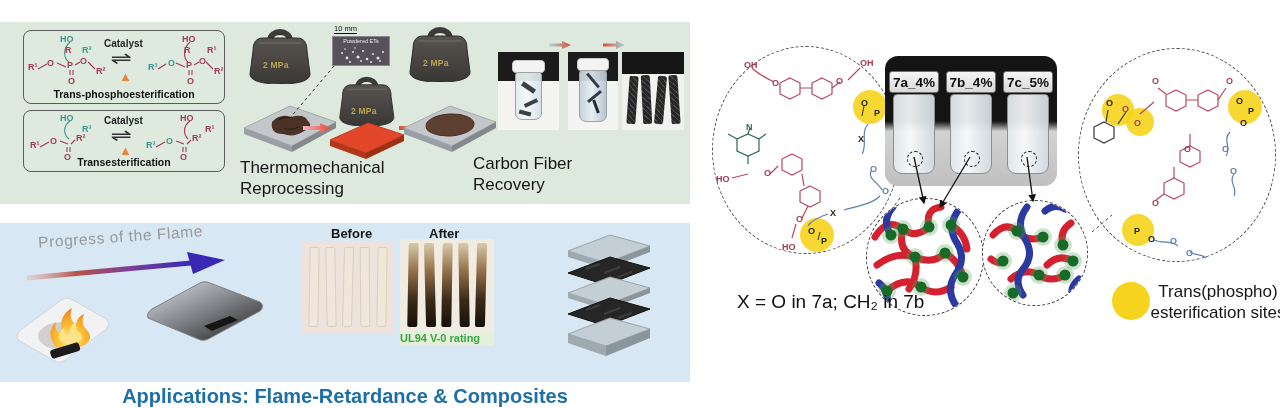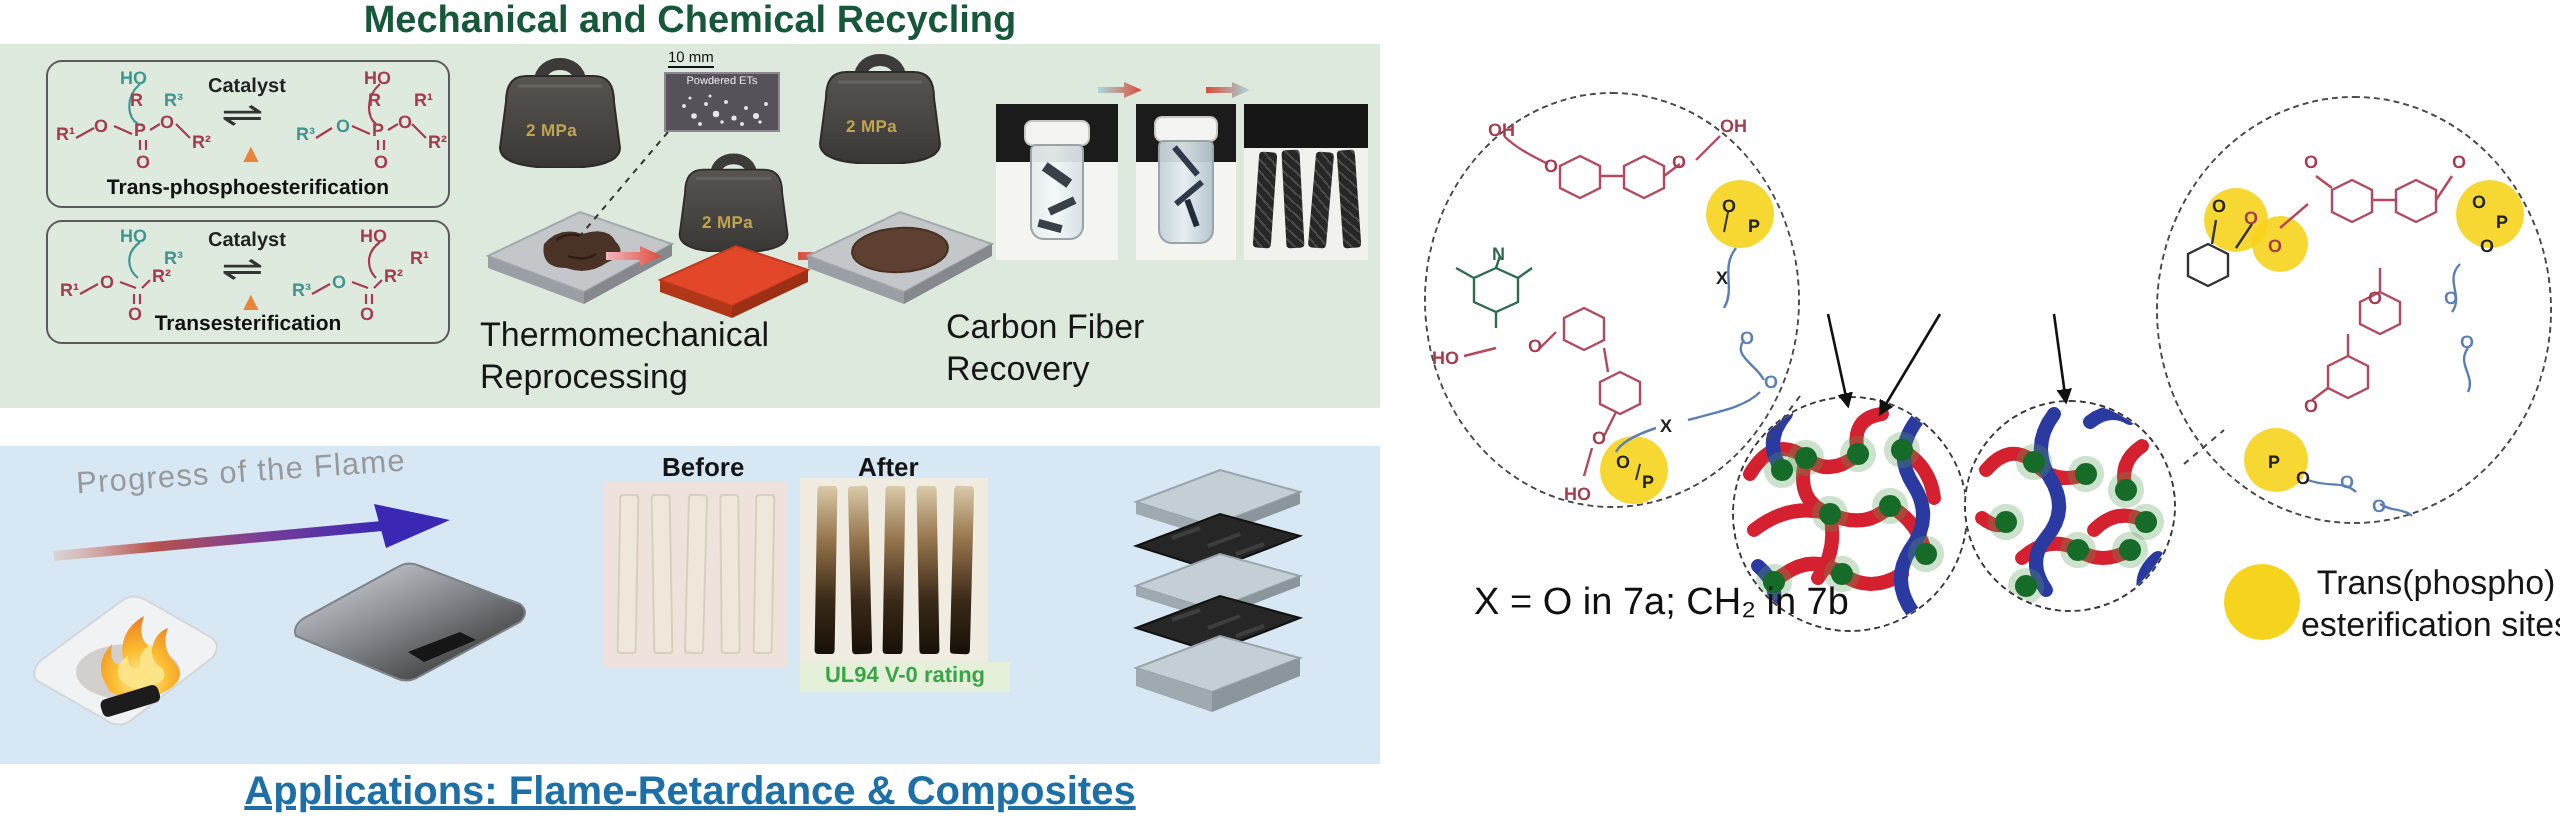--- a/index.html
+++ b/index.html
@@ -3,21 +3,21 @@
 <meta charset="utf-8">
 <style>
   * { margin:0; padding:0; box-sizing:border-box; }
   html,body { background:#ffffff; }
   body { font-family:"Liberation Sans","DejaVu Sans",sans-serif; }
   .canvas { position:relative; width:1280px; height:408px; background:#fff; overflow:hidden; }
 
   .abs { position:absolute; }
 
   .title-top { left:0; top:1; width:690px; text-align:center; font-size:19px; font-weight:bold; color:#17573a; }
-  .title-bottom { left:0; top:385px; width:690px; text-align:center; font-size:20px; font-weight:bold; color:#1d6fa8;text-decoration:underline; }
+  .title-bottom { left:0; top:385px; width:690px; text-align:center; font-size:20px; font-weight:bold; color:#1d6fa8; }
 
   .panel-green { left:0; top:22px; width:690px; height:182px; background:#dee9dd; }
   .panel-blue  { left:0; top:223px; width:690px; height:159px; background:#d7e7f3; }
 
   .rbox { position:absolute; border:1.5px solid #5a5a5a; border-radius:8px; background:rgba(255,255,255,0.06); }
   .rbox1 { left:23px; top:8px;  width:202px; height:74px; }
   .rbox2 { left:23px; top:88px; width:202px; height:62px; }
   .rbox-title { position:absolute; bottom:3px; left:0; width:100%; text-align:center; font-size:10.5px; font-weight:bold; color:#111; }
   .catalyst { position:absolute; font-size:10px; font-weight:bold; color:#222; }
   .eq { position:absolute; font-size:17px; color:#333; transform:scaleX(1.5); }
@@ -44,21 +44,21 @@
   .strip-dark { position:absolute; background:repeating-linear-gradient(45deg,#272727 0 3px,#4a4a4a 3px 4px); border-radius:2px; }
 
   .progress-text { left:38px; top:228px; font-size:15.5px; color:#98999b; letter-spacing:.6px; transform:rotate(-4deg); font-weight:500; }
 
   .b-label { position:absolute; font-size:13px; font-weight:bold; color:#141414;padding-left:28px; }
   .before-photo { left:302px; top:241px; width:92px; height:93px; background:#efe2dc; }
   .after-photo  { left:400px; top:239px; width:94px; height:92px; background:#f0ece2; }
   .strip-before { position:absolute; top:6px; width:10px; height:80px; background:#eee7da; border:1px solid #d9cfbe; border-radius:2px; }
   .strip-after  { position:absolute; top:4px; width:10px; height:84px; border-radius:2px;
                   background:linear-gradient(180deg,#d9caa9 0%,#95744c 32%,#3a2a18 68%,#171008 100%); }
-  .ul94 { left:400px; top:331px; width:105px; height:15px; background:#e4f0da; text-align:center;
+  .ul94 { left:400px; top:331px; width:94px; height:15px; background:#e4f0da; text-align:left;
           font-size:11px; font-weight:bold; color:#3aa546; line-height:15px; }
 
   .dash-circle { position:absolute; border:1.6px dashed #4a4a4a; border-radius:50%; }
   .net-circle { position:absolute; border:1.6px dashed #3a3a3a; border-radius:50%; background:#fff; overflow:hidden; }
 
   .vial-block { left:885px; top:56px; width:172px; height:130px; border-radius:13px;
                 background:linear-gradient(180deg,#141414 0 50%,#3c3c3c 52%,#d2d2d2 58%,#c0c0c0 100%); }
   .vb-cap { position:absolute; width:50px; height:22px; background:linear-gradient(180deg,#f5f5f5,#d9d9d9); border:1px solid #6e6e6e;
             border-radius:3px; text-align:center; font-size:13.5px; font-weight:bold; color:#0d0d0d; line-height:21px; }
   .vb-body { position:absolute; width:42px; height:80px; background:linear-gradient(90deg,rgba(225,232,235,.94),rgba(248,252,253,.92) 40%,rgba(210,219,223,.94));
@@ -120,21 +120,20 @@
     <g id="plate">
       <path d="M4,28 L50,6 L96,22 L52,46 Z" fill="#c3c7ca" stroke="#a4a9ad" stroke-width="1"></path>
       <path d="M4,28 L4,34 L52,52 L52,46 Z" fill="#999fa4"></path>
       <path d="M96,22 L96,28 L52,52 L52,46 Z" fill="#85898d"></path>
     </g>
   </defs>
 </svg>
 
 <div class="canvas">
 
-  <div class="abs title-top">Mechanical and Chemical Recycling</div>
 
   <div class="abs panel-green">
 
     <div class="rbox rbox1">
       <svg class="abs" style="left:0;top:0" width="202" height="74">
         <path d="M46,11 C38,18 40,28 45,31" fill="none" stroke="#3f9690" stroke-width="1.1"></path>
         <path d="M14,38 L23,33 M33,32 L42,36 M51,34 L56,31 M64,31 L71,38" stroke="#a63b50" stroke-width="1.1"></path>
         <path d="M46,39 L46,44 M49,39 L49,44" stroke="#a63b50" stroke-width="1.1"></path>
         <path d="M166,11 C158,18 160,28 164,31" fill="none" stroke="#a63b50" stroke-width="1.1"></path>
         <path d="M134,38 L142,33 M152,32 L161,36 M170,34 L175,31 M182,31 L189,38" stroke="#a63b50" stroke-width="1.1"></path>
@@ -350,20 +349,34 @@
         <path d="M36,88 L38,82 M36,110 L36,118 M25,93 L16,88 M47,93 L54,88"></path>
       </g>
       <g fill="none" stroke="#5b7fb5" stroke-width="1.2">
         <path d="M156,78 C148,88 156,98 150,108 M160,124 C154,132 166,136 170,144 M168,150 C160,158 146,160 132,164 M116,168 C104,172 98,176 96,180"></path>
       </g>
       <path d="M150,70 L152,60 M108,186 L106,194" stroke="#333" stroke-width="1"></path>
     </svg>
     <span></span>
   <span class="lbl red" style="left: 32px; top: 14px;">OH</span><span class="lbl red" style="left: 60px; top: 32px;">O</span><span class="lbl red" style="left: 124px; top: 30px;">O</span><span class="lbl red" style="left: 148px; top: 12px;">OH</span><span class="lbl green" style="left: 34px; top: 76px;">N</span><span class="lbl red" style="left: 4px; top: 128px;">HO</span><span class="lbl red" style="left: 52px; top: 122px;">O</span><span class="lbl dark" style="left: 146px; top: 88px;">X</span><span class="lbl blue" style="left: 158px; top: 118px;">O</span><span class="lbl blue" style="left: 170px; top: 140px;">O</span><span class="lbl dark" style="left: 118px; top: 162px;">X</span><span class="lbl red" style="left: 84px; top: 168px;">O</span><span class="lbl red" style="left: 70px; top: 196px;">HO</span><span class="lbl dark" style="left: 149px; top: 52px;">O</span><span class="lbl dark" style="left: 162px; top: 62px;">P</span><span class="lbl dark" style="left: 96px; top: 180px;">O</span><span class="lbl dark" style="left: 109px; top: 190px;">P</span></div>
 
+  <div class="abs vial-block">
+    <div class="vb-cap" style="left:4px;top:15px">7a_4%</div>
+    <div class="vb-cap" style="left:61px;top:15px">7b_4%</div>
+    <div class="vb-cap" style="left:118px;top:15px">7c_5%</div>
+    <div class="vb-body" style="left:8px;top:38px">
+        <div class="vb-ring" style="left:13px;top:56px"></div>
+      </div>
+    <div class="vb-body" style="left:65px;top:38px">
+        <div class="vb-ring" style="left:13px;top:56px"></div>
+      </div>
+    <div class="vb-body" style="left:122px;top:38px">
+        <div class="vb-ring" style="left:13px;top:56px"></div>
+      </div>
+  </div>
 
   <div class="net-circle" style="left:866px;top:198px;width:118px;height:118px">
     <svg width="118" height="118">
       <g fill="none" stroke="#d5202f" stroke-width="7" stroke-linecap="round">
         <path d="M8,38 Q20,18 36,30 Q48,40 62,28"></path>
         <path d="M62,28 Q58,10 74,8"></path>
         <path d="M36,30 Q30,52 48,58"></path>
         <path d="M10,66 Q28,52 48,58 Q66,66 78,54"></path>
         <path d="M20,92 Q38,76 54,88 Q68,98 84,88"></path>
         <path d="M48,58 Q52,76 42,90"></path>

